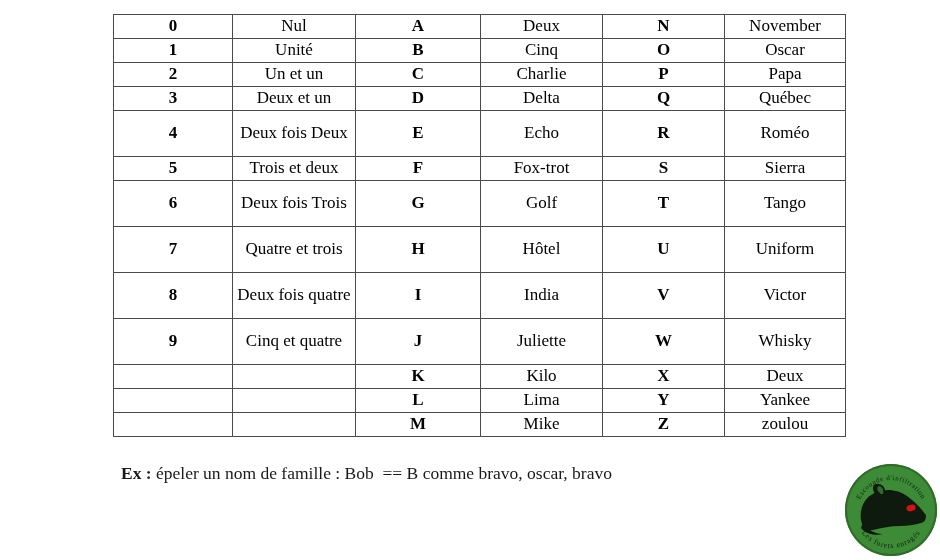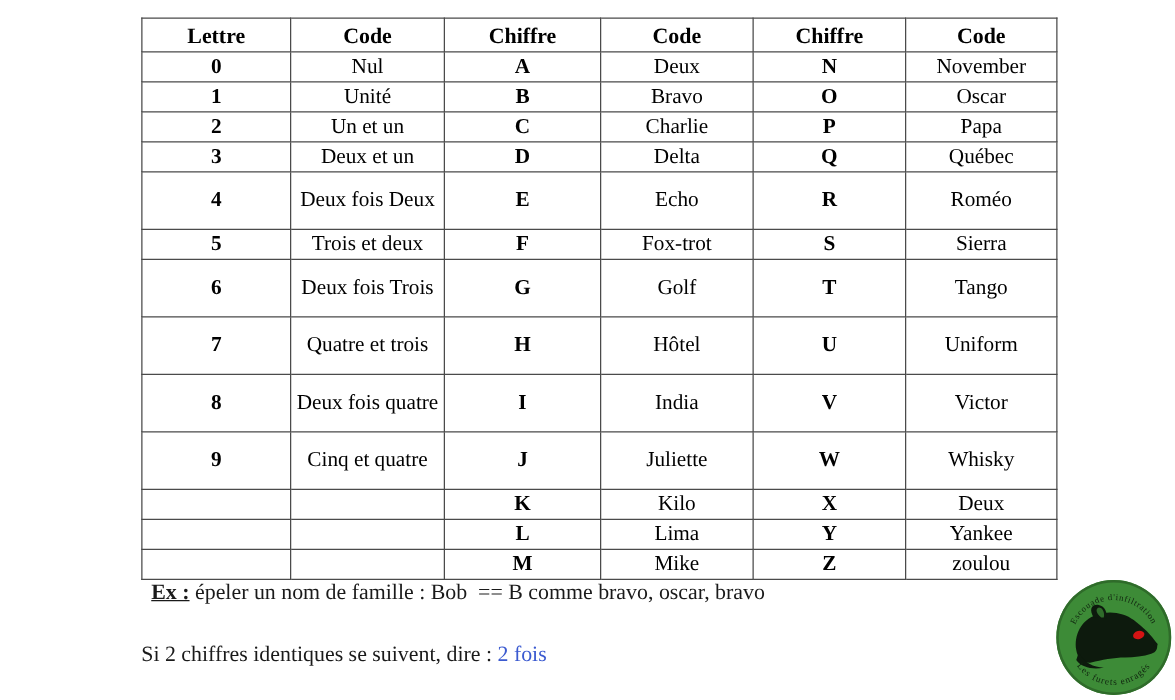--- a/index.html
+++ b/index.html
@@ -64,21 +64,20 @@
     font-size: 17.5px;
     color: #1a1a1a;
     line-height: 1.35;
   }
   #notes .ex-line {
     padding-left: 8px;
     white-space: pre;
   }
   #notes .ex-label {
     font-weight: bold;
-    text-decoration: underline;
   }
   #notes .ex-sub {
     padding-left: 52px;
     white-space: pre;
   }
   #notes .rule-line {
     padding-left: 0px;
     margin-top: 26px;
     white-space: pre;
   }
@@ -112,41 +111,33 @@
 <table id="alphabet-table">
   <colgroup>
     <col class="c0">
       <col class="c1">
       <col class="c2">
       <col class="c3">
       <col class="c4">
       <col class="c5">
   </colgroup>
   <tbody>
-      <tr class="head">
-        <td>Lettre</td>
-        <td>Code</td>
-        <td>Chiffre</td>
-        <td>Code</td>
-        <td>Chiffre</td>
-        <td>Code</td>
-      </tr>
       <tr class="r1">
         <td class="key">0</td>
         <td class="code">Nul</td>
         <td class="key">A</td>
         <td class="code">Deux</td>
         <td class="key">N</td>
         <td class="code">November</td>
       </tr>
       <tr class="r1">
         <td class="key">1</td>
         <td class="code">Unité</td>
         <td class="key">B</td>
-        <td class="code">Bravo</td>
+        <td class="code">Cinq</td>
         <td class="key">O</td>
         <td class="code">Oscar</td>
       </tr>
       <tr class="r1">
         <td class="key">2</td>
         <td class="code">Un et un</td>
         <td class="key">C</td>
         <td class="code">Charlie</td>
         <td class="key">P</td>
         <td class="code">Papa</td>
@@ -229,21 +220,20 @@
         <td class="key">M</td>
         <td class="code">Mike</td>
         <td class="key">Z</td>
         <td class="code">zoulou</td>
       </tr>
     </tbody>
 </table>
 
 <div id="notes">
   <div class="ex-line"><span class="ex-label">Ex :</span><span> épeler un nom de famille : Bob  == B comme bravo, oscar, bravo</span></div>
-  <div class="rule-line"><span>Si 2 chiffres identiques se suivent, dire : </span><span class="blue">2 fois</span></div>
 </div>
 
 <div id="squad-logo">
   <div class="logo-disc">
     <svg viewBox="0 0 92 92" xmlns="http://www.w3.org/2000/svg">
       <defs>
         <path id="arcTop" d="M 12 50 A 34 34 0 0 1 80 50" fill="none"></path>
         <path id="arcBot" d="M 10 48 A 36 36 0 0 0 82 48" fill="none"></path>
       </defs>
       <g>

